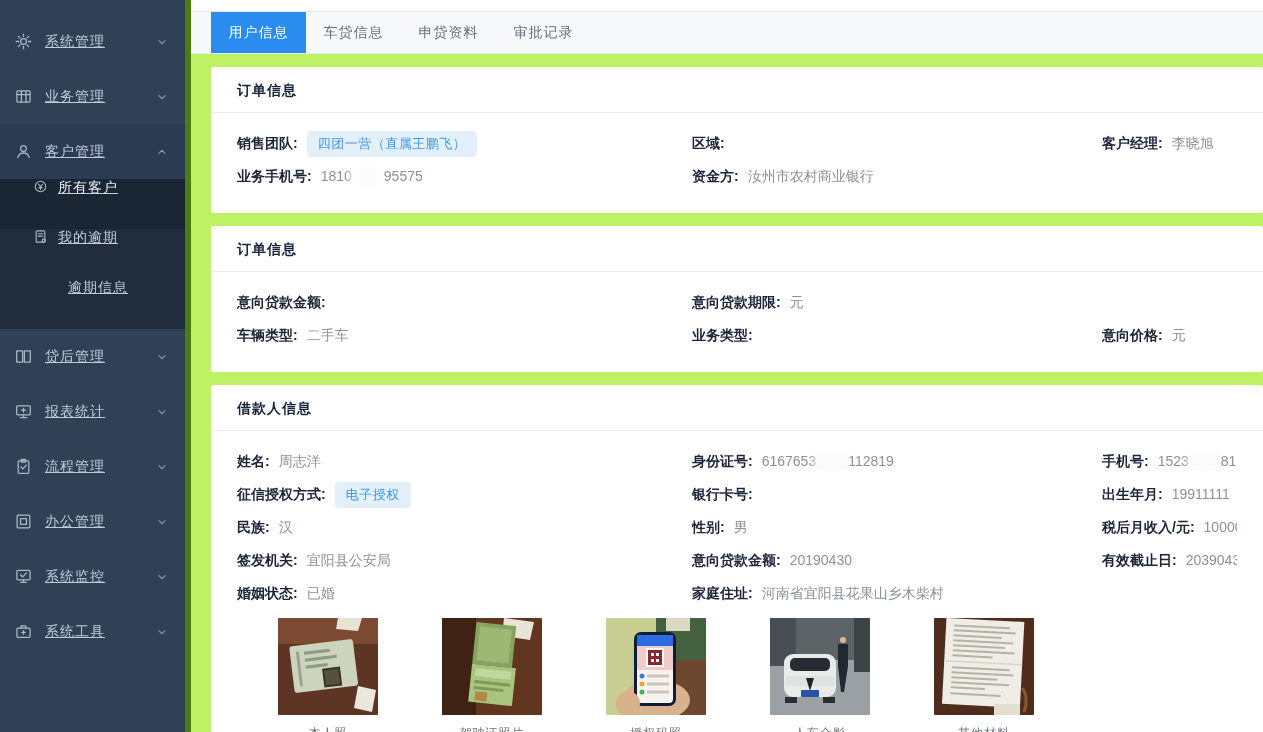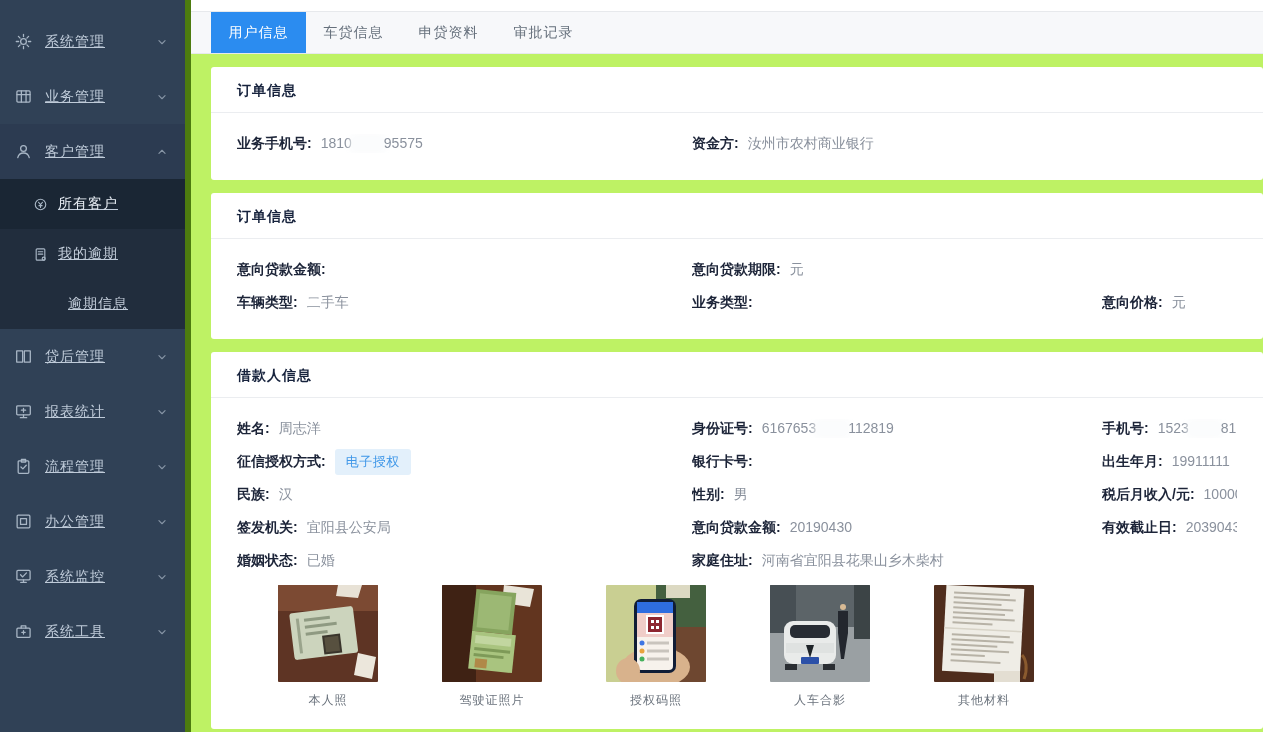--- a/index.html
+++ b/index.html
@@ -21,21 +21,21 @@
     padding:0 16px 0 15px; font-size:14px; cursor:pointer;
   }
   .side-item.expanded { background:#2c3b51; }
   .s-icon { width:18px; height:18px; flex:none; display:flex; align-items:center; }
   .s-icon svg { width:17px; height:17px; stroke:#a9b7c6; fill:none; stroke-width:1.2; stroke-linecap:round; stroke-linejoin:round; }
   .s-label { margin-left:12px; flex:1; letter-spacing:1px; }
   .chev { width:14px; height:14px; flex:none; display:flex; }
   .chev svg { width:14px; height:14px; stroke:#8795a5; fill:none; stroke-width:1.3; stroke-linecap:round; stroke-linejoin:round; }
   .submenu { background:#212d3d; }
   .sub-item {
-    height:50px; display:flex; align-items:center;
+    height:50px; display:flex; align-items:flex-start;
     padding-left:33px; font-size:14px; color:#c4cedb; cursor:pointer; letter-spacing:1px;
   }
   .sub-item .s-icon { width:15px; height:15px; }
   .sub-item .s-icon svg { width:15px; height:15px; }
   .sub-item .s-label { margin-left:10px; }
   .sub-item.active { background:#1a2634; color:#e8eef5; }
   .sub-item.no-icon { padding-left:58px; }
 
   
   .main { flex:1; min-width:0; display:flex; flex-direction:column; background:#bef264; border-left:6px solid #4d7c0f; }
@@ -239,20 +239,25 @@
     <div class="tabbar" id="tabbar">
         <div class="tab active">用户信息</div>
         <div class="tab">车贷信息</div>
         <div class="tab">申贷资料</div>
         <div class="tab">审批记录</div>
       </div>
     <div class="content" id="content">
         <div class="card">
           <div class="card-title">订单信息</div>
           <div class="rows">
+            <div class="row">
+              <div class="cell"><span class="lbl">销售团队</span><span class="tag">四团一营（直属王鹏飞）</span></div>
+              <div class="cell"><span class="lbl">区域</span><span class="val"></span></div>
+              <div class="cell"><span class="lbl">客户经理</span><span class="val">李晓旭</span></div>
+            </div>
             <div class="row">
               <div class="cell"><span class="lbl">业务手机号</span><span class="val"><span>1810</span><span class="redact"></span><span>95575</span></span></div>
               <div class="cell"><span class="lbl">资金方</span><span class="val">汝州市农村商业银行</span></div>
               <div class="cell"></div>
             </div>
           </div>
         </div>
         <div class="card">
           <div class="card-title">订单信息</div>
           <div class="rows">

